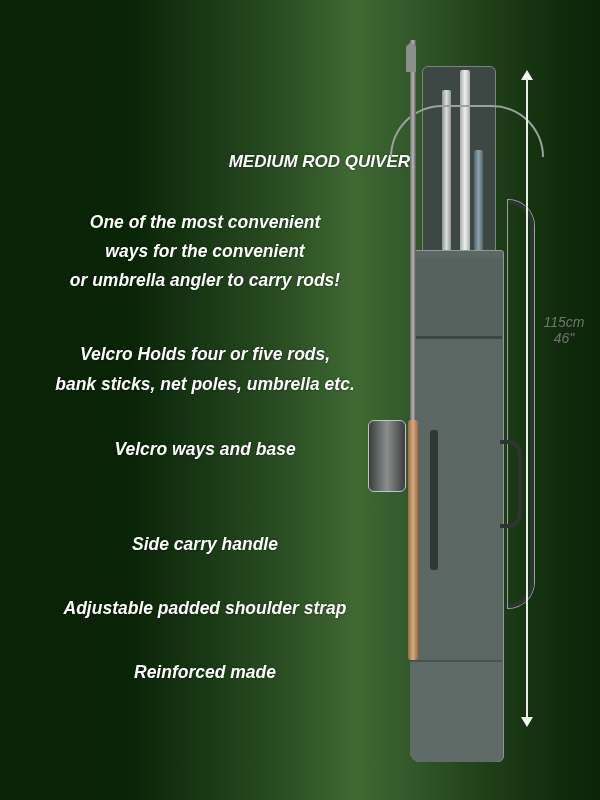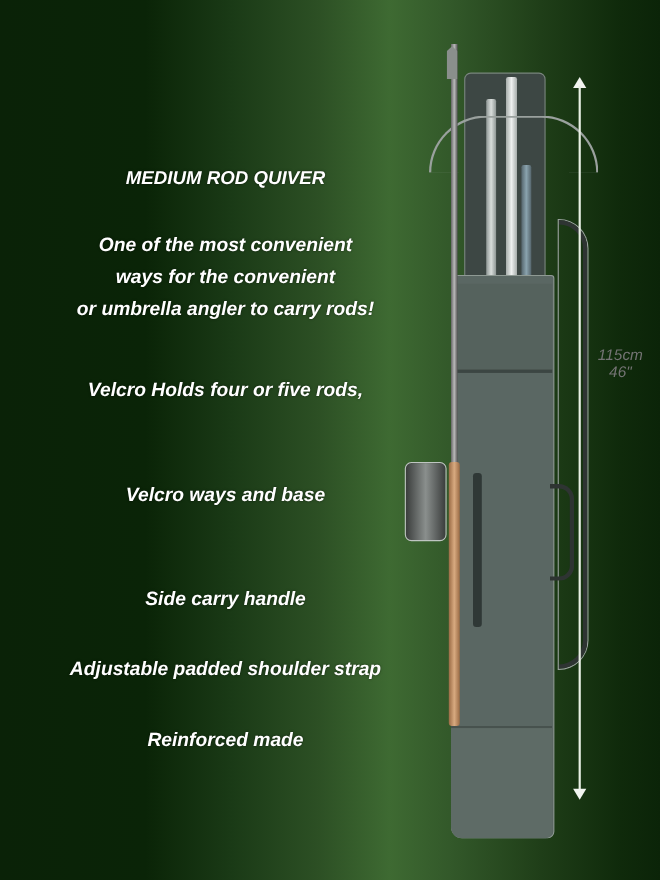--- a/index.html
+++ b/index.html
@@ -10,21 +10,21 @@
       #3e6a32 59%, #33592a 68%, #1f3e18 82%, #0f2a0b 94%, #0b2408 100%);
     font-family: "Liberation Sans", sans-serif;
   }
   .copy {
     position:absolute; left:0; top:0; width:410px; height:800px;
     color:#ffffff; font-style:italic; font-weight:bold;
     text-align:center; font-size:17.5px; line-height:29px;
     text-shadow: 0 0 2px rgba(0,0,0,0.6);
   }
   .copy .line { position:absolute; left:0; width:410px; white-space:nowrap; }
-  .title { font-size:17px; }
+  .title { font-size:17px;text-align:right; }
 
   
   .measure-line {
     position:absolute; left:526px; top:78px; width:2px; height:642px;
     background:#e8efe4;
   }
   .arrow-up {
     position:absolute; left:521px; top:70px; width:0; height:0;
     border-left:6px solid transparent; border-right:6px solid transparent;
     border-bottom:10px solid #f2f5f0;
@@ -101,20 +101,21 @@
 <body>
 
 <div class="copy">
   <div class="line title" style="top:147px">MEDIUM ROD QUIVER</div>
 
   <div class="line" style="top:208px">One of the most convenient</div>
   <div class="line" style="top:237px">ways for  the convenient</div>
   <div class="line" style="top:266px">or umbrella angler to carry rods!</div>
 
   <div class="line" style="top:340px">Velcro Holds four or five rods,</div>
+  <div class="line" style="top:370px">bank sticks, net poles, umbrella etc.</div>
 
   <div class="line" style="top:435px">Velcro ways and base</div>
 
   <div class="line" style="top:530px">Side carry handle</div>
   <div class="line" style="top:594px">Adjustable padded shoulder strap</div>
   <div class="line" style="top:658px">Reinforced made</div>
 </div>
 
 <div class="product">
   <div class="strap"></div>

